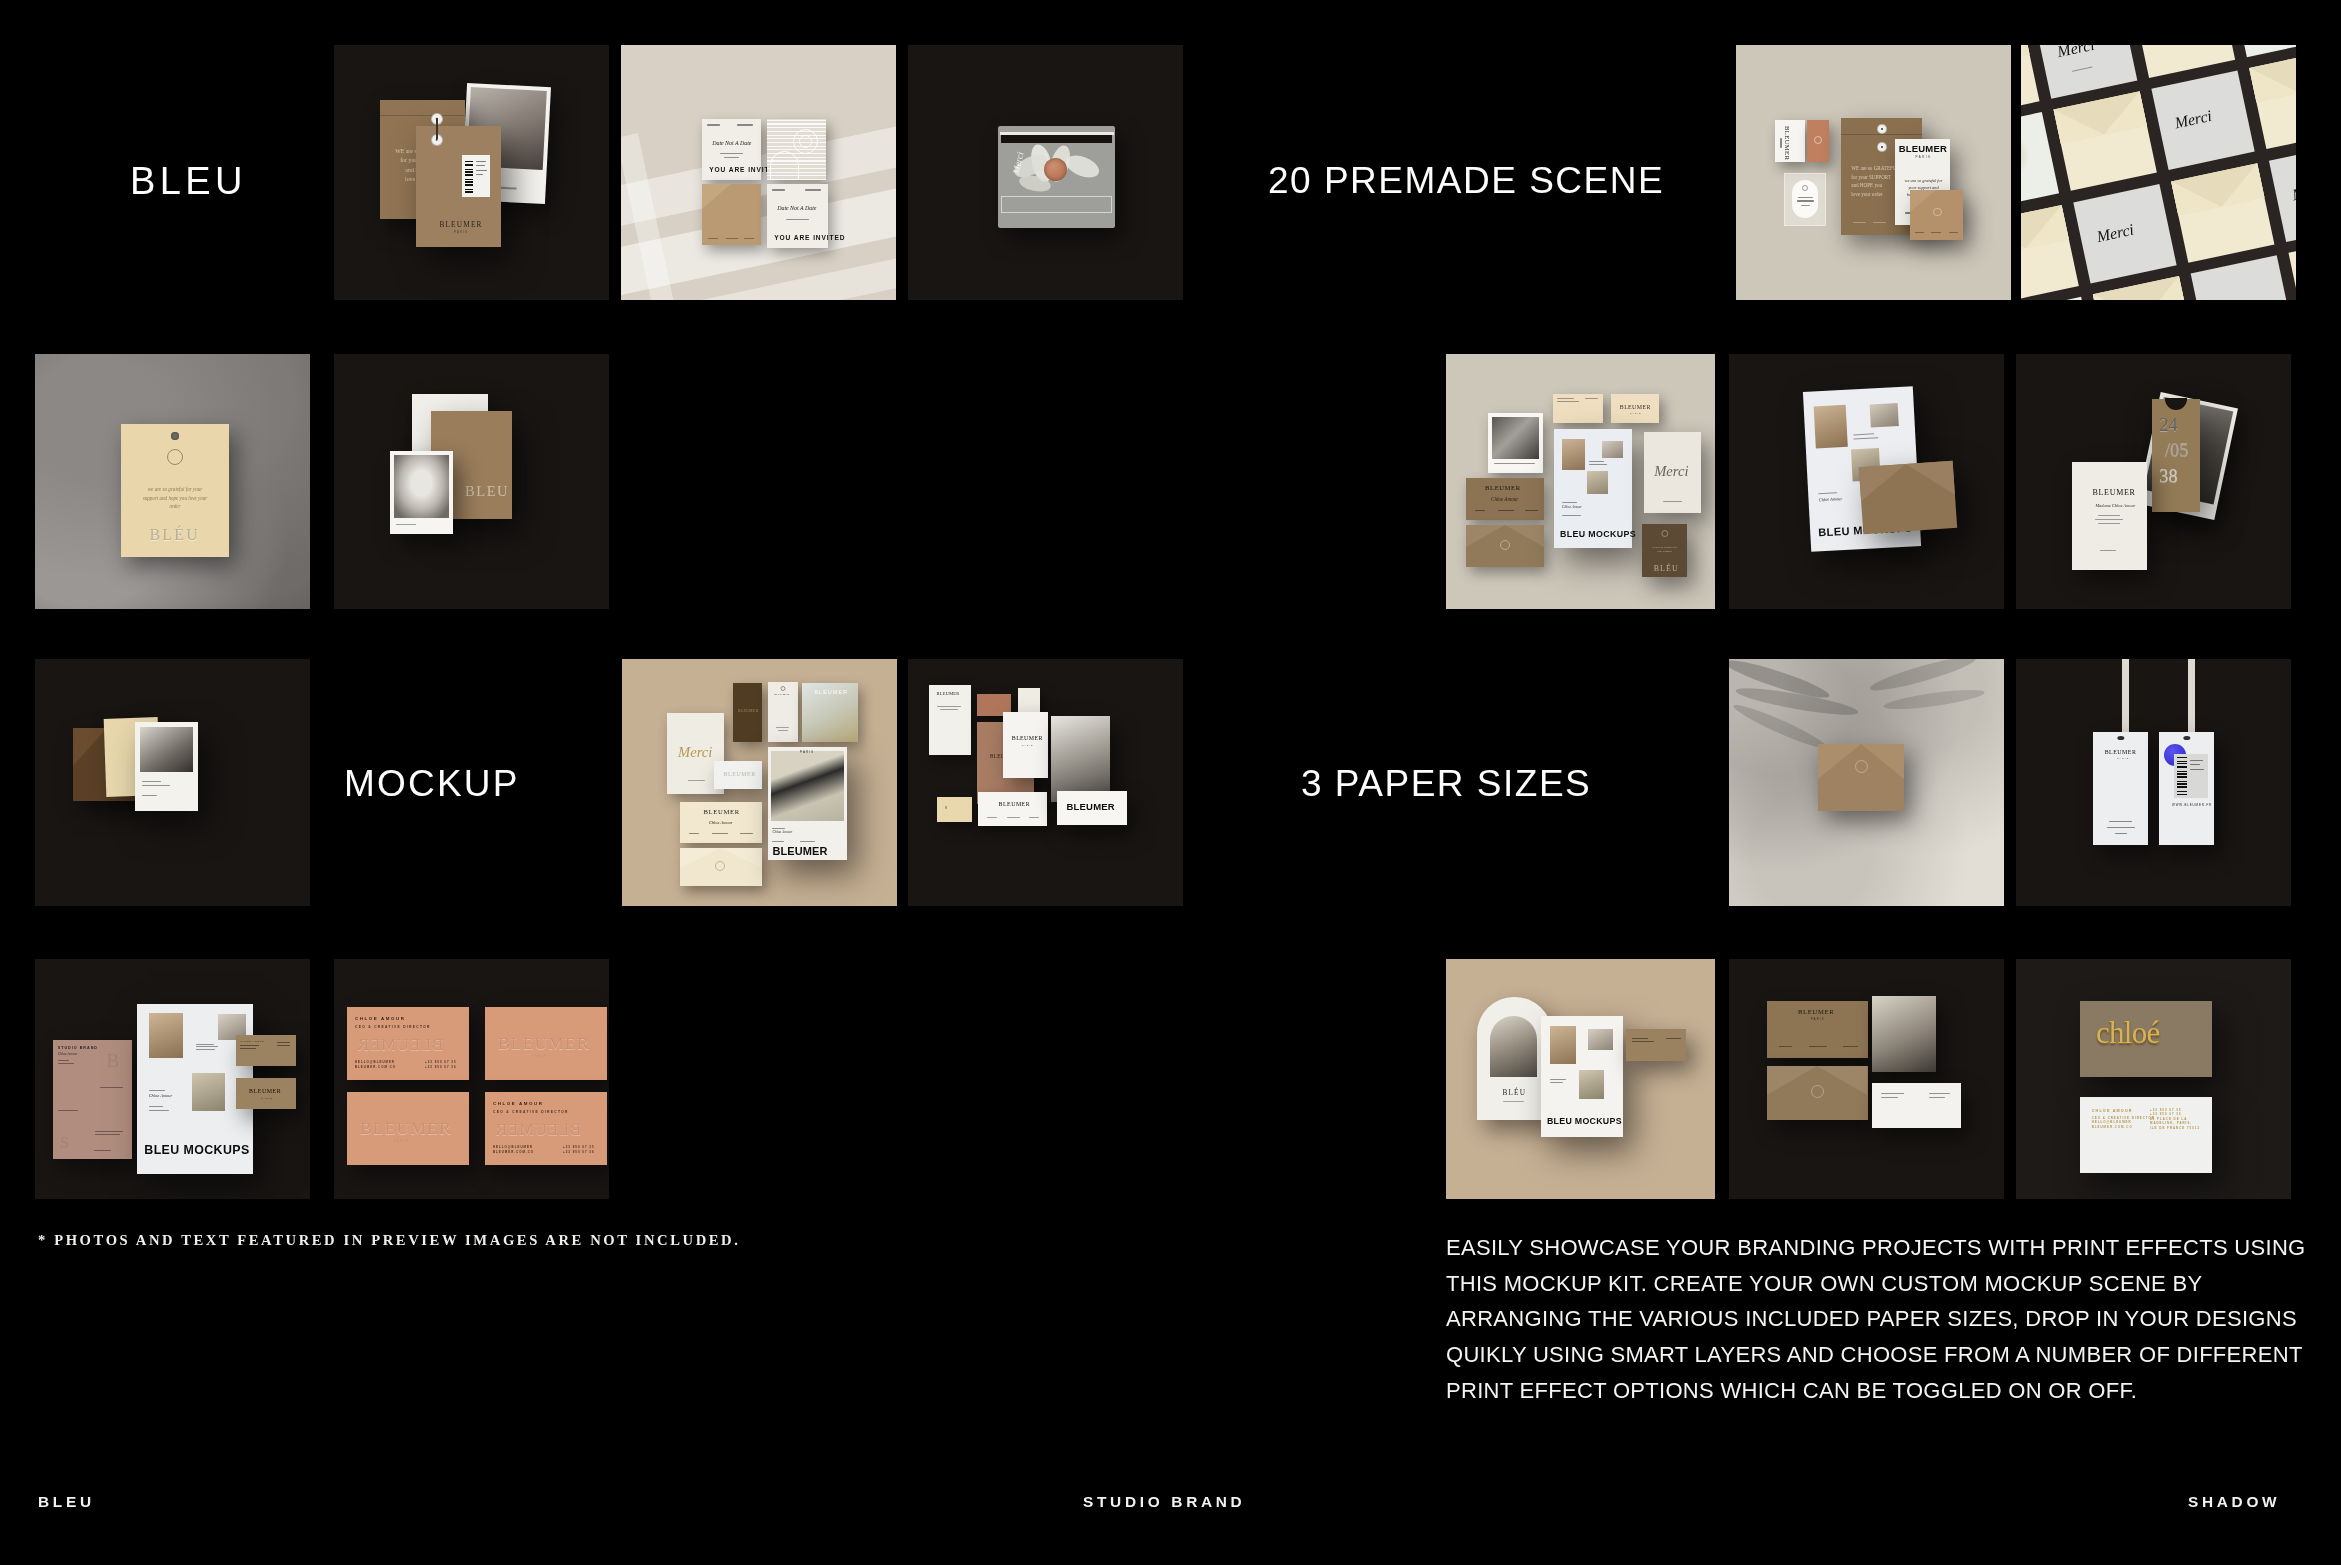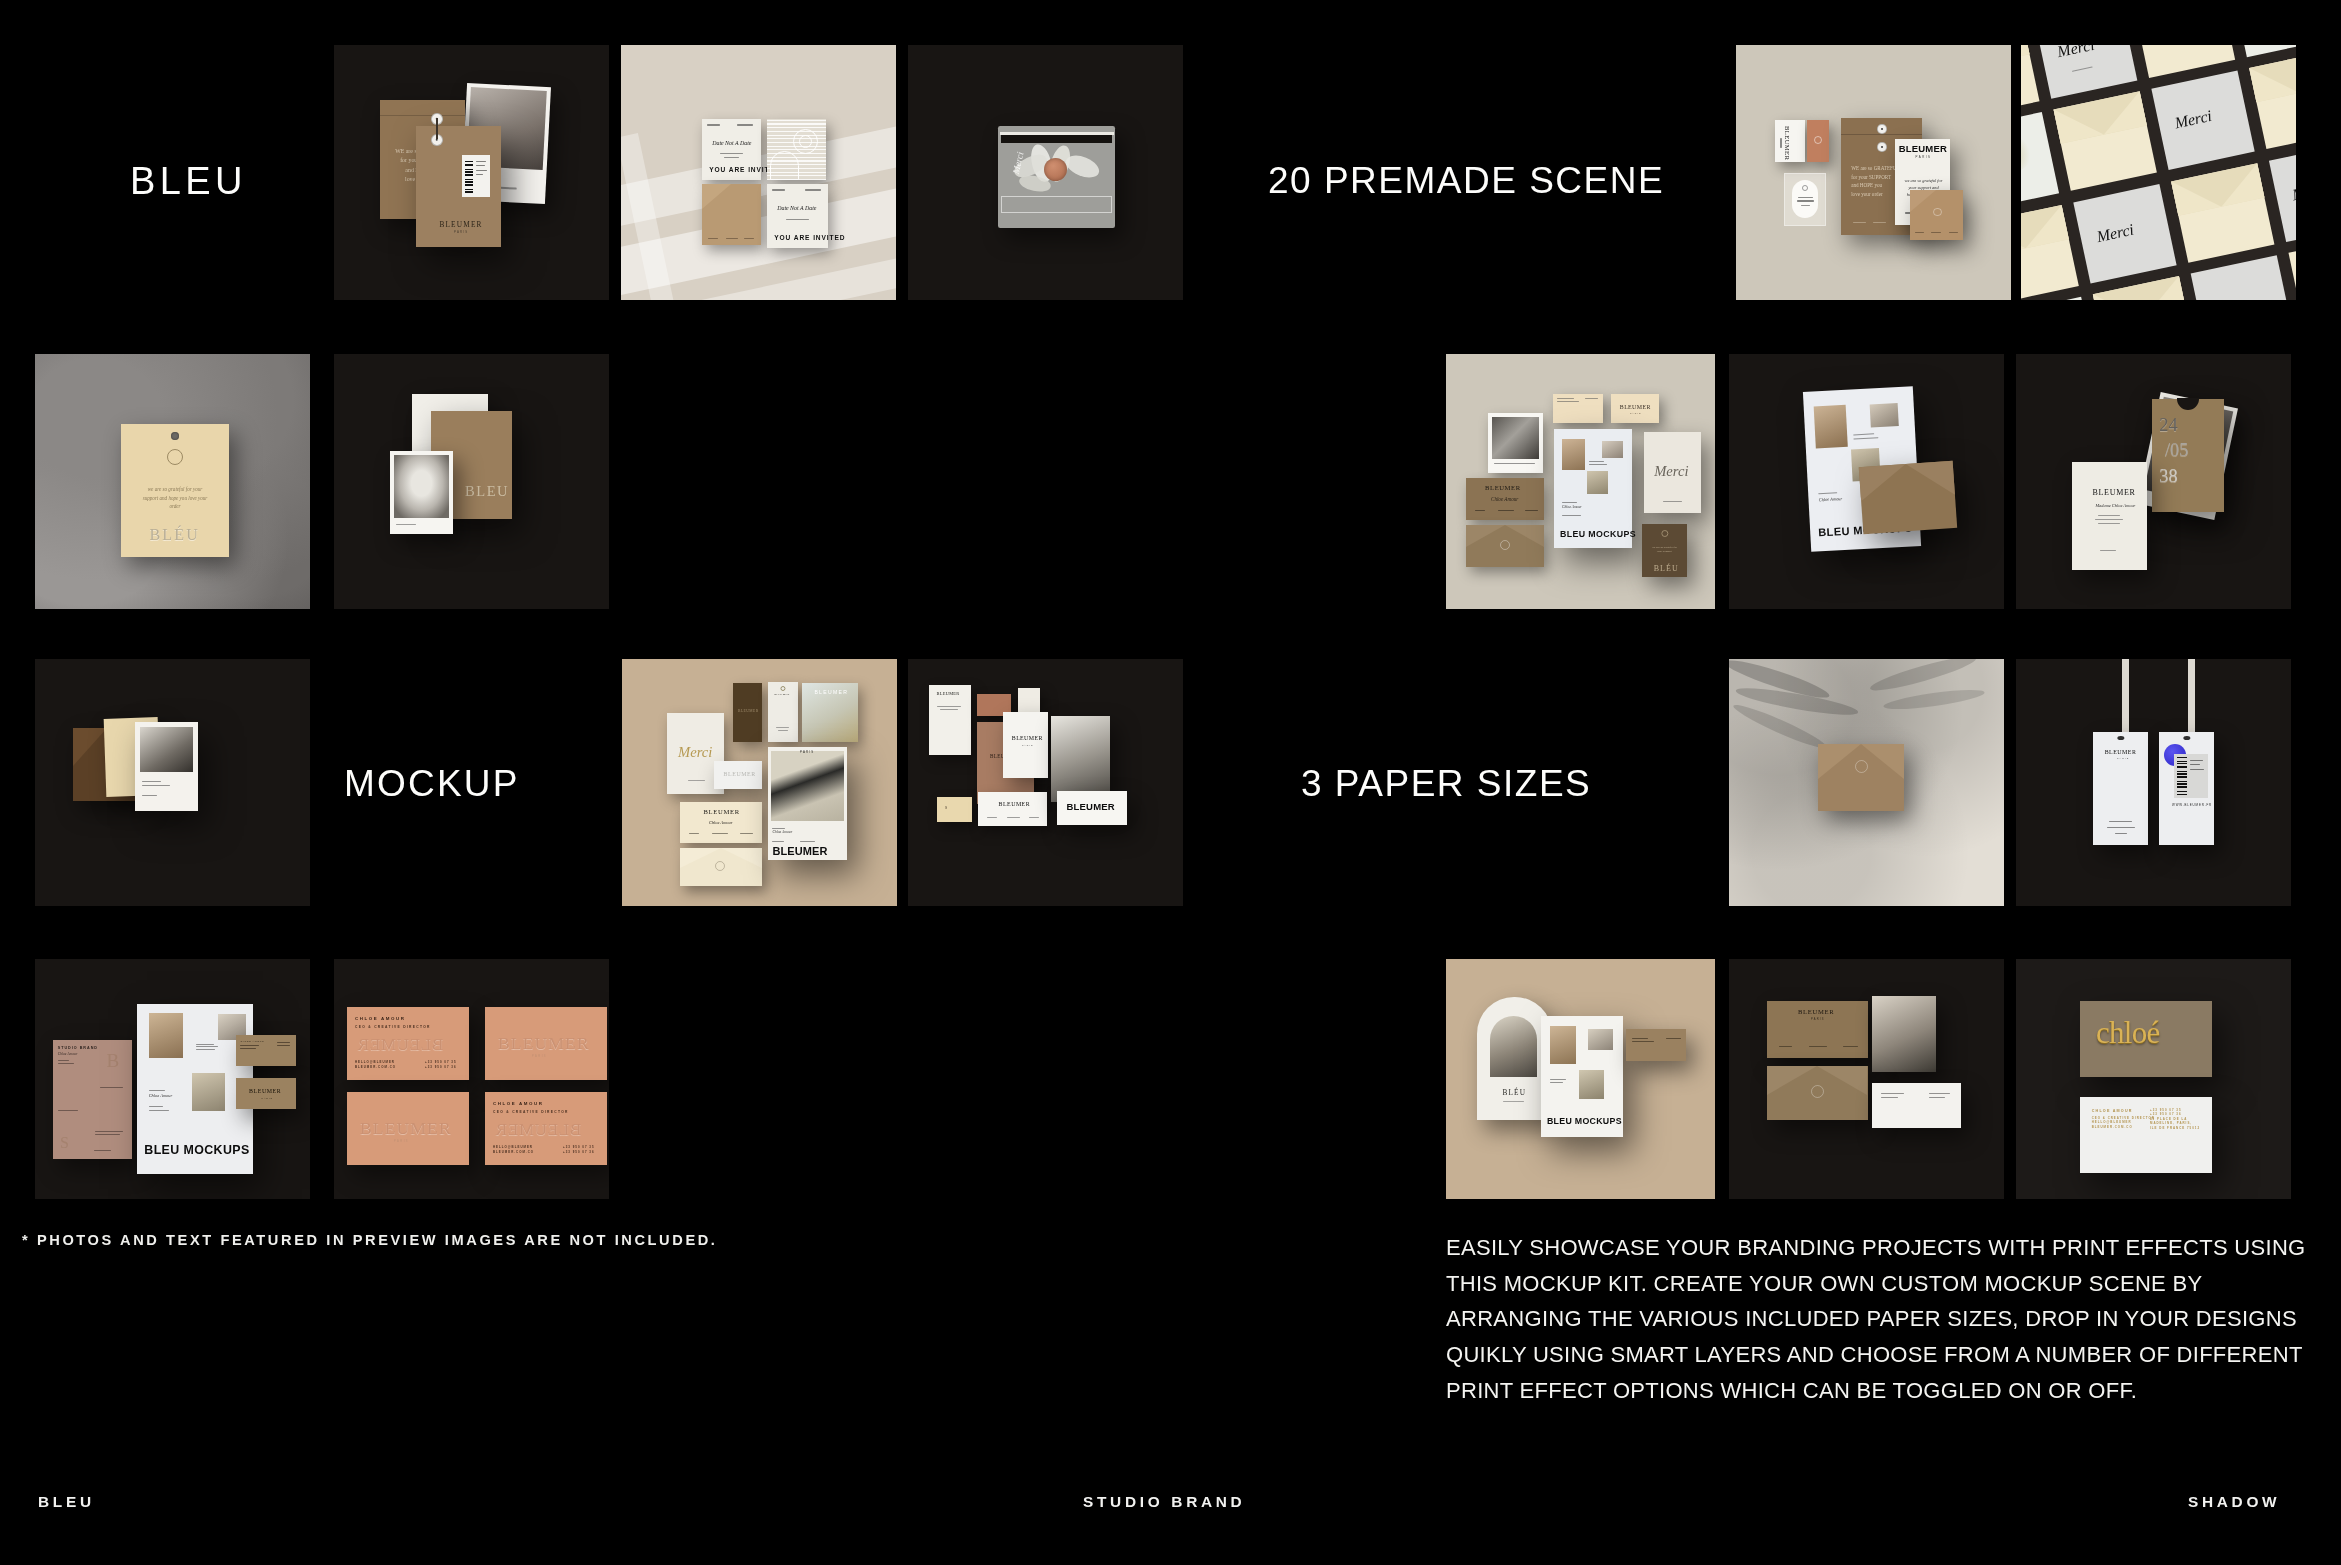--- a/index.html
+++ b/index.html
@@ -378,21 +378,21 @@
     </div>
     <div class="pc shadow-lg" style="left:132px; top:110px; width:94px; height:67px; background:#8e7452; transform:rotate(-4deg);">
       <div class="flap" style="left:0; top:0; width:0; height:0; border-left:47px solid #9a8060; border-right:47px solid #9a8060; border-bottom:34px solid transparent;"></div>
     </div>
   </div>
 
   <div class="tile tile-dark" style="left:2016px; top:354px; width:275px; height:255px;">
     <div class="pc shadow-md" style="left:132px; top:45px; width:79px; height:114px; background:#f0eee8; transform:rotate(12deg);">
       <div style="position:absolute; left:4.4px; top:4.4px; right:4.4px; bottom:14.6px; background:linear-gradient(150deg,#8f8a84,#4e4a46 55%,#2f2c29);"></div>
     </div>
-    <div class="pc shadow-lg" style="left:136px; top:45px; width:72px; height:113px; background:#937b57;">
+    <div class="pc shadow-lg" style="left:136px; top:45px; width:48px; height:113px; background:#937b57;">
       <div style="position:absolute; left:50%; top:-0.7px; transform:translateX(-50%); width:22px; height:11.7px; background:#181513; border-radius:0 0 11.7px 11.7px;"></div>
       <div class="txt serif" style="left:7.3px; top:16px; font-size:18.3px; color:#63605c; text-shadow:0 0.7px 0.7px rgba(255,255,255,.35);">24</div>
       <div class="txt serif" style="left:13px; top:41px; font-size:18.3px; color:#a8a49e; text-shadow:0 0.7px 0.7px rgba(255,255,255,.35);">/05</div>
       <div class="txt serif" style="left:7.3px; top:67px; font-size:18.3px; color:#cfcbc4; text-shadow:0 0.7px 0.7px rgba(255,255,255,.4);">38</div>
     </div>
     <div class="pc shadow-md" style="left:56px; top:108px; width:75px; height:108px; background:#eeece4;">
       <div class="txt serif" style="left:20.5px; top:26px; font-size:8px; letter-spacing:0.7px; color:#131313;">BLEUMER</div>
       <div class="txt script" style="left:23.4px; top:41px; font-size:4.4px; color:#333;">Madame Chloe Amour</div>
       <div class="line" style="left:26px;top:53px;width:22px;height:0.7px;color:#555;"></div>
       <div class="line" style="left:23.4px;top:57px;width:28px;height:0.7px;color:#555;"></div>
@@ -658,21 +658,21 @@
       <div class="txt" style="left:11.7px; top:23.4px; font-size:2.9px; font-weight:700; letter-spacing:1px; color:#b2924c;">HELLO@BLEUMER</div>
       <div class="txt" style="left:11.7px; top:28px; font-size:2.9px; font-weight:700; letter-spacing:1px; color:#b2924c;">BLEUMER.COM.CO</div>
       <div class="txt" style="left:70px; top:11px; font-size:2.9px; font-weight:700; letter-spacing:1px; color:#b2924c;">+33 950 07 35</div>
       <div class="txt" style="left:70px; top:15.4px; font-size:2.9px; font-weight:700; letter-spacing:1px; color:#b2924c;">+33 950 07 36</div>
       <div class="txt" style="left:70px; top:20px; font-size:2.9px; font-weight:700; letter-spacing:1px; color:#b2924c;">49 PLACE DE LA</div>
       <div class="txt" style="left:70px; top:24px; font-size:2.9px; font-weight:700; letter-spacing:1px; color:#b2924c;">MADELINE, PARIS,</div>
       <div class="txt" style="left:70px; top:28.5px; font-size:2.9px; font-weight:700; letter-spacing:1px; color:#b2924c;">ILE DE FRANCE 75012</div>
     </div>
   </div>
 
-  <div class="note" style="left:22px; top:1232px;">* PHOTOS AND TEXT FEATURED IN PREVIEW IMAGES ARE NOT INCLUDED.</div>
+  <div class="note" style="left:38px; top:1232px;font-family:Liberation Serif, serif;">* PHOTOS AND TEXT FEATURED IN PREVIEW IMAGES ARE NOT INCLUDED.</div>
 
   <div class="para" style="left:1446px; top:1230px;">EASILY SHOWCASE YOUR BRANDING PROJECTS WITH PRINT EFFECTS USING THIS MOCKUP KIT. CREATE YOUR OWN CUSTOM MOCKUP SCENE BY ARRANGING THE VARIOUS INCLUDED PAPER SIZES, DROP IN YOUR DESIGNS QUIKLY USING SMART LAYERS AND CHOOSE FROM A NUMBER OF DIFFERENT PRINT EFFECT OPTIONS WHICH CAN BE TOGGLED ON OR OFF.</div>
 
   <div class="footer-item" style="left:38px; top:1493px;">BLEU</div>
   <div class="footer-item" style="left:1083px; top:1493px;">STUDIO BRAND</div>
   <div class="footer-item" style="left:2188px; top:1493px;">SHADOW</div>
 
 </div>
 
 

